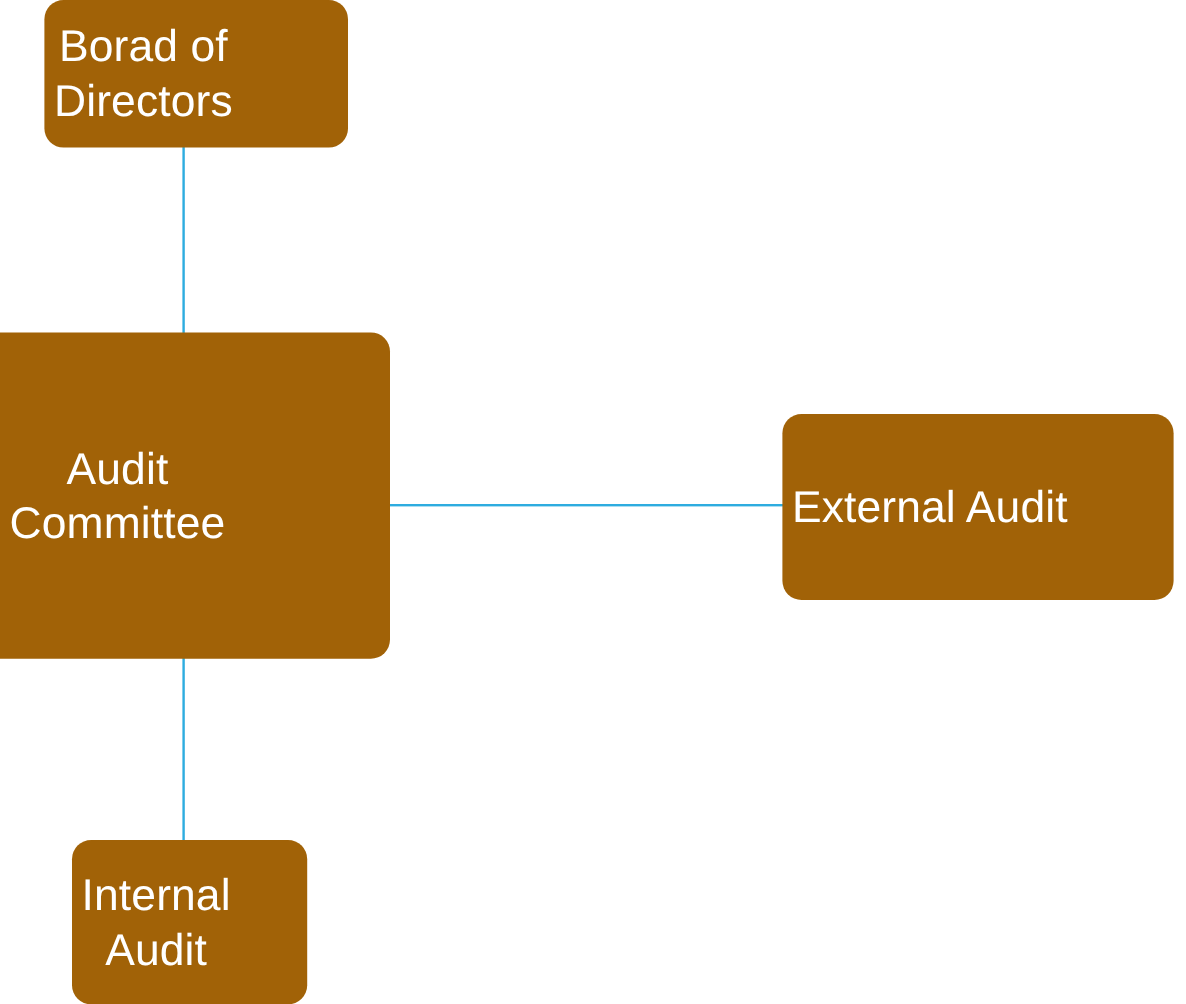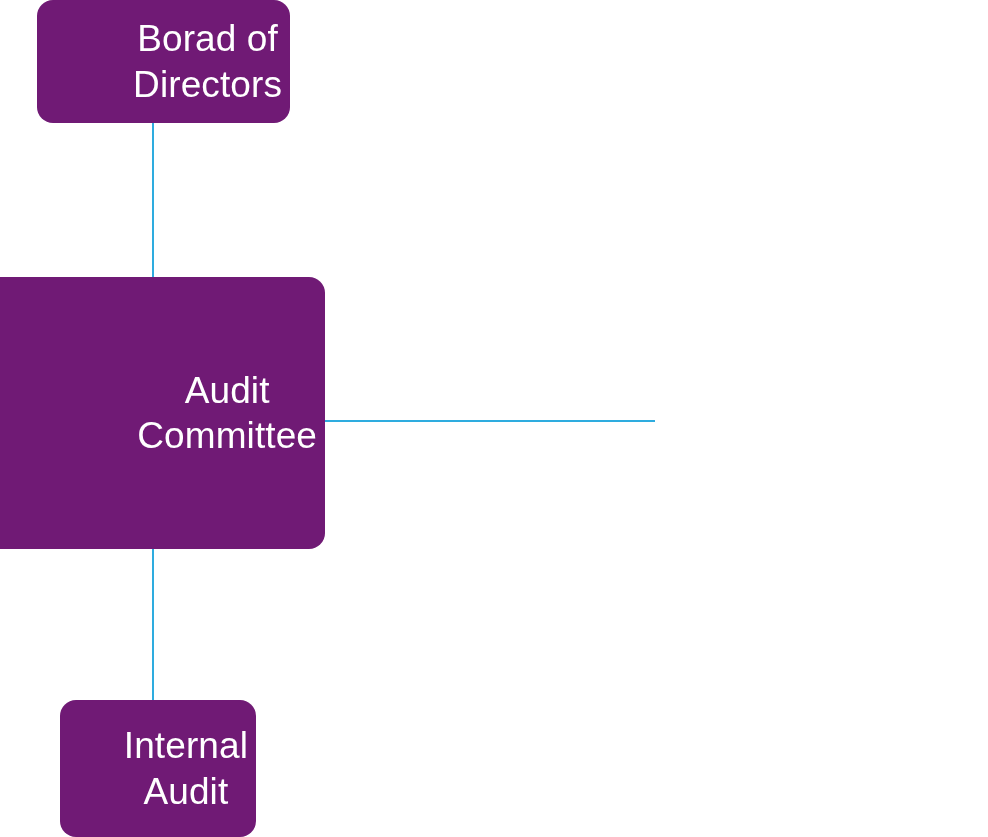--- a/index.html
+++ b/index.html
@@ -12,26 +12,26 @@
   }
   #diagram-canvas {
     position: relative;
     width: 988px;
     height: 837px;
     background: #ffffff;
     overflow: hidden;
   }
   .node {
     position: absolute;
-    background: #701a75;
+    background: #a16207;
     border-radius: 16px;
     color: #ffffff;
     display: flex;
     align-items: center;
-    justify-content: flex-end;
+    justify-content: flex-start;
     text-align: center;
     box-sizing: border-box;
     z-index: 2;
   }
   .node-label {
     font-family: "Liberation Sans", sans-serif;
     font-size: 37px;
     line-height: 1.22;
     font-weight: 400;
     color: #ffffff;
@@ -119,19 +119,22 @@
   <div class="node" id="node-board">
     <span class="node-label">Borad of
 Directors</span>
   </div>
 
   <div class="node" id="node-audit-committee">
     <span class="node-label">Audit
 Committee</span>
   </div>
 
+  <div class="node" id="node-external-audit">
+    <span class="node-label">External Audit</span>
+  </div>
 
   <div class="node" id="node-internal-audit">
     <span class="node-label">Internal
 Audit</span>
   </div>
 
 </div>
 
 </body></html>

